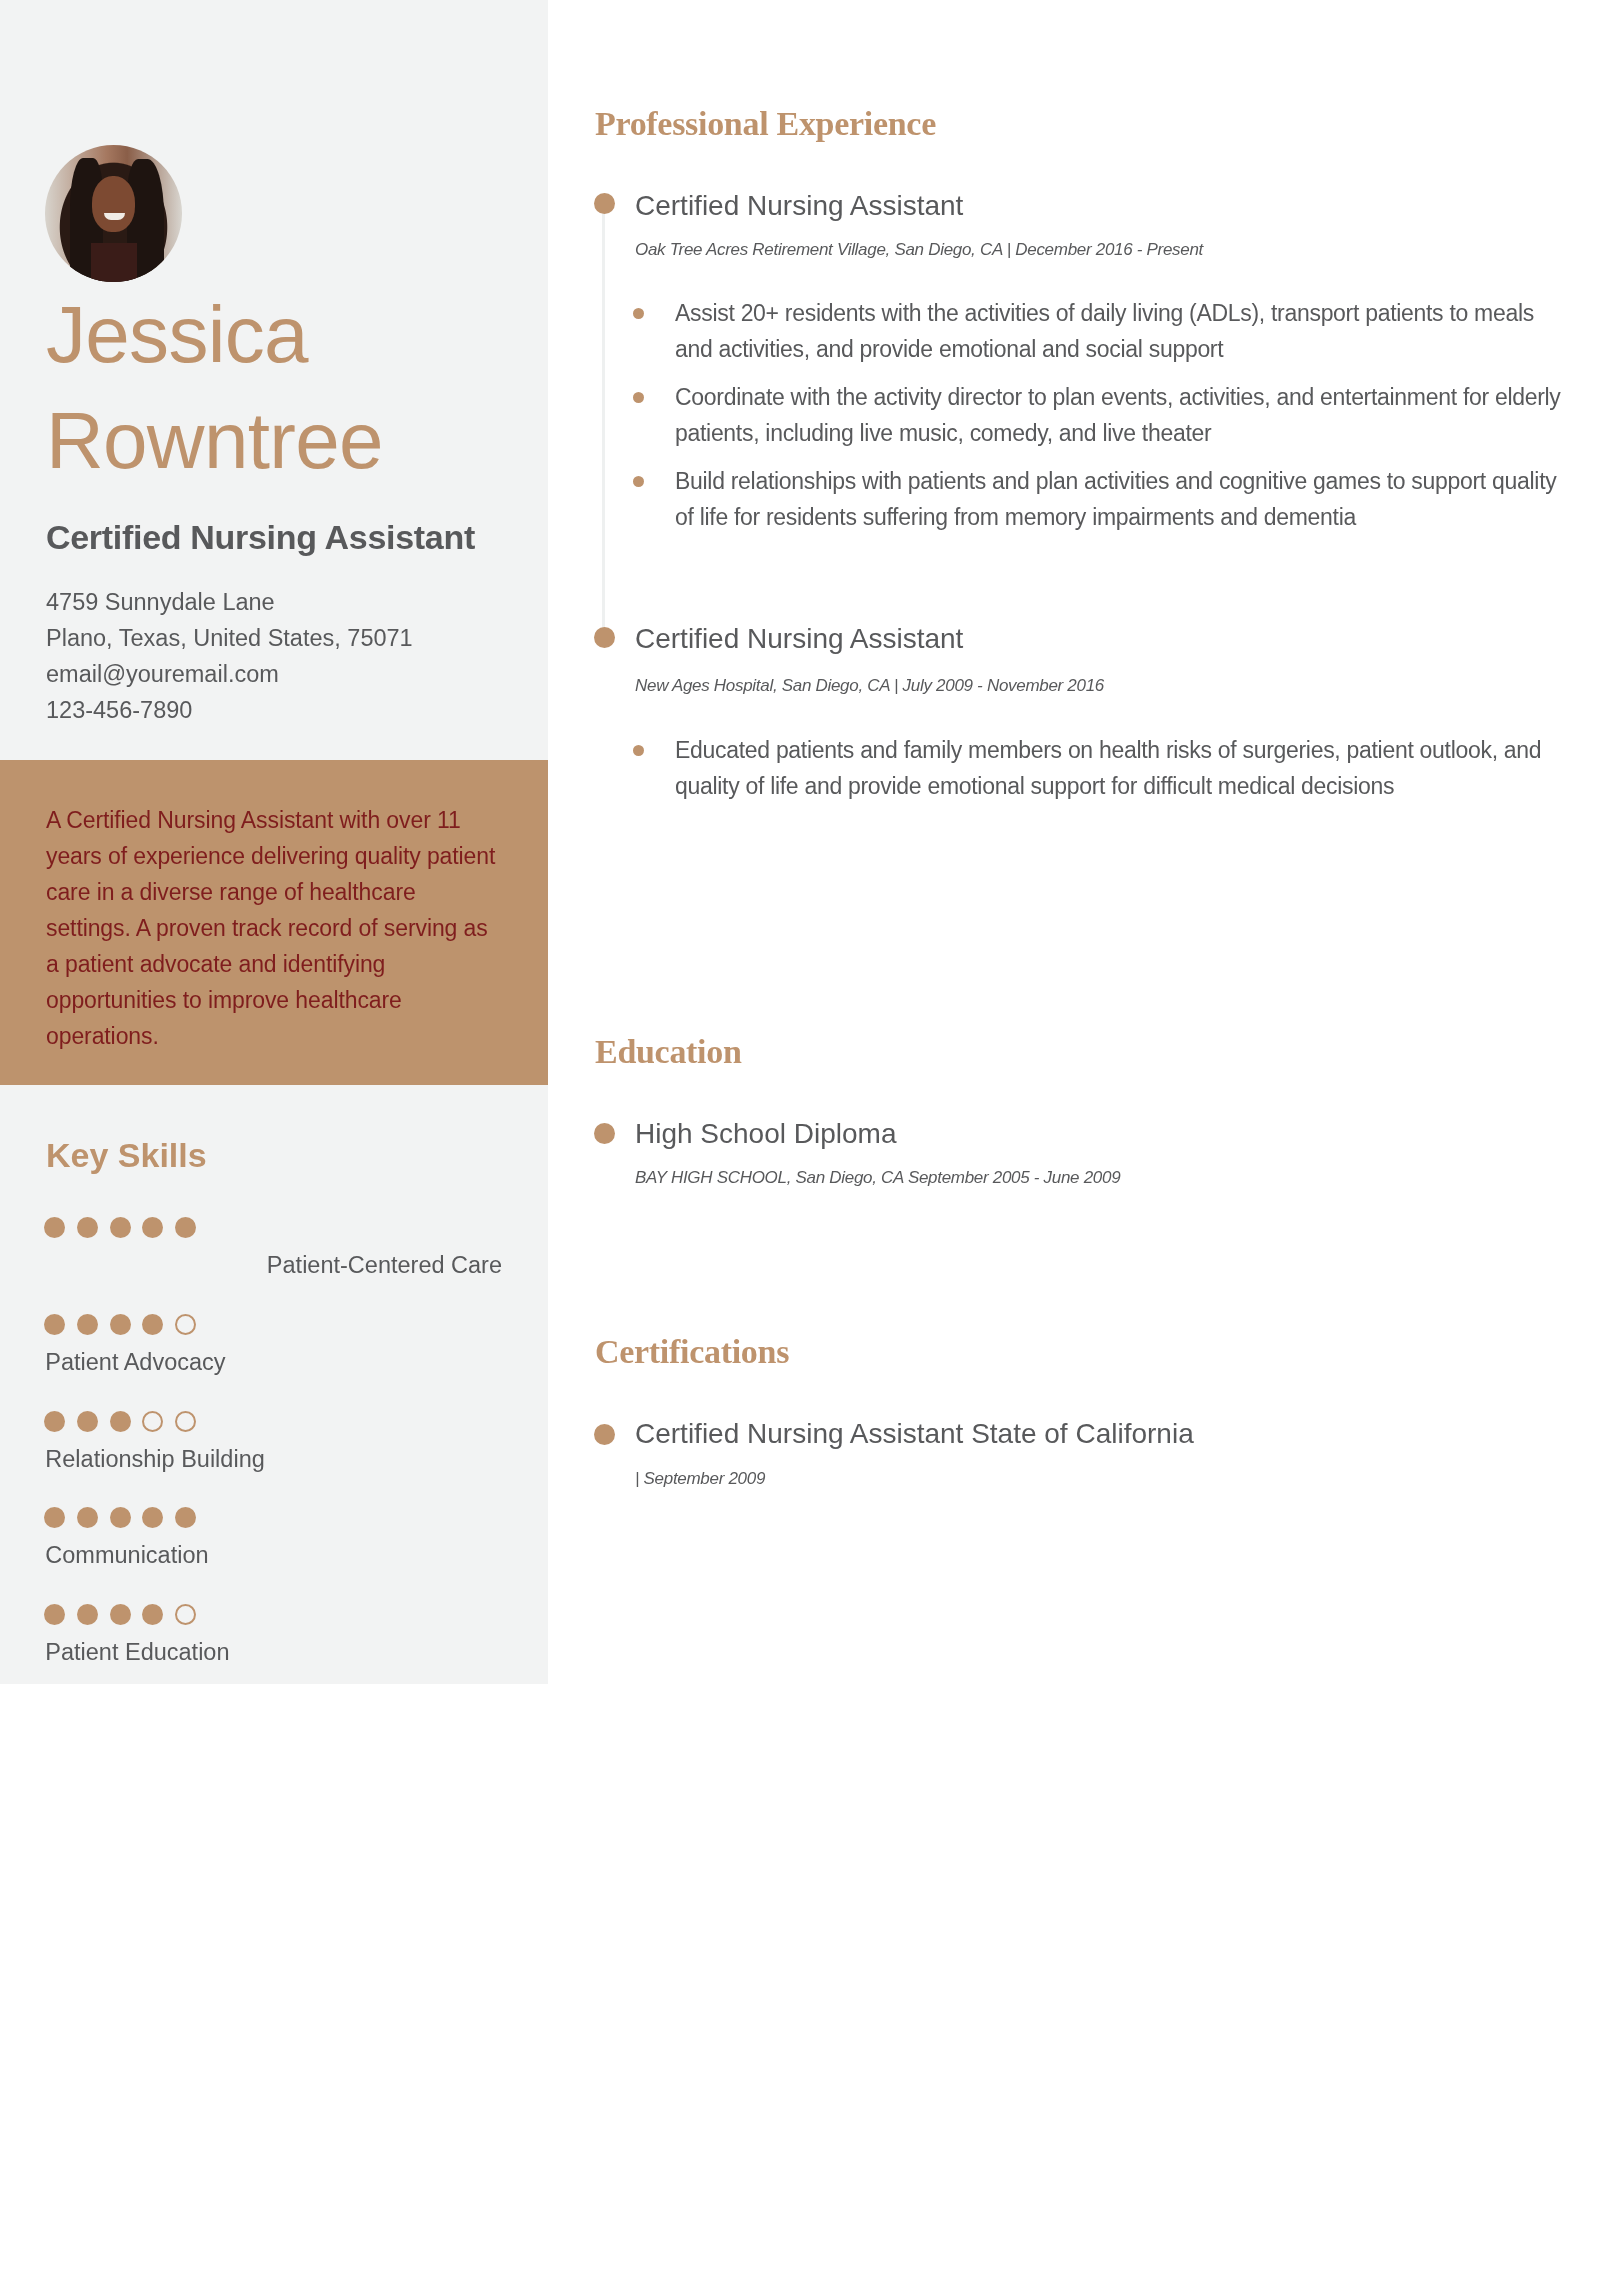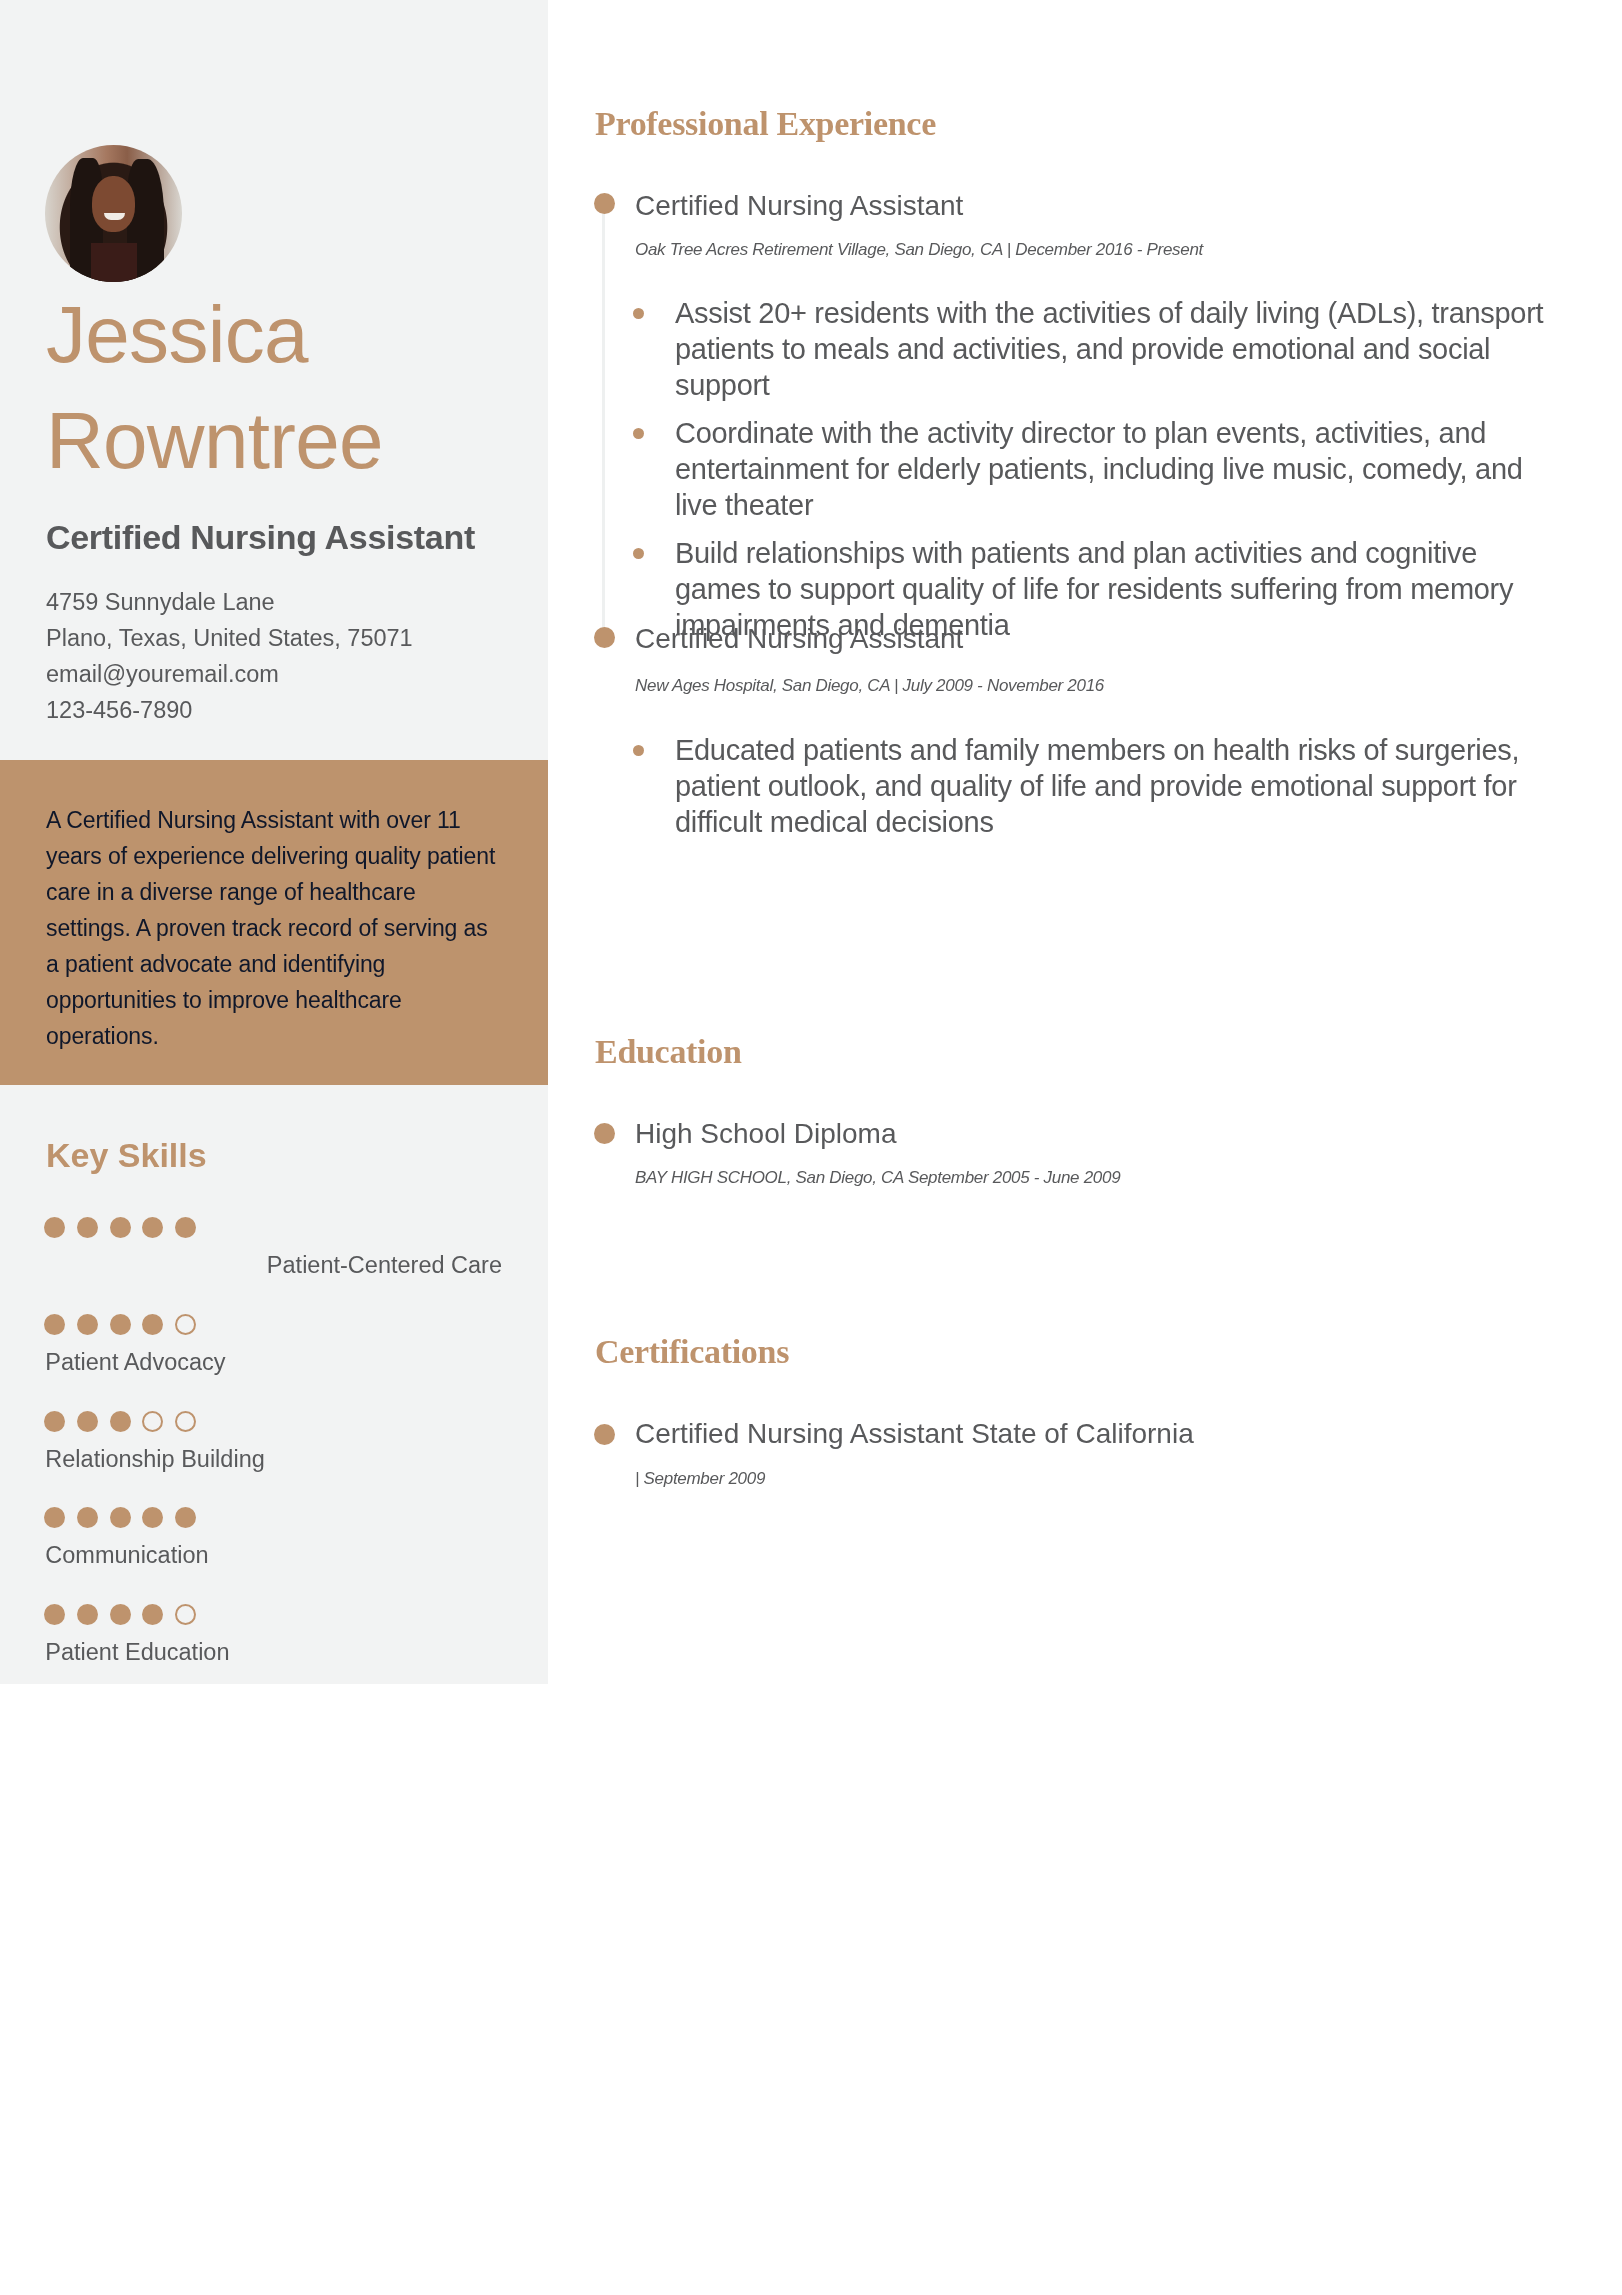--- a/index.html
+++ b/index.html
@@ -13,35 +13,35 @@
   .photo .face { position:absolute; left:47px; top:31px; width:43px; height:56px; border-radius:48% 48% 45% 45%; background:#7d4a32; }
   .photo .hair-l { position:absolute; left:25px; top:13px; width:33px; height:124px; border-radius:40% 30% 0 0; background:#1e1410; }
   .photo .hair-r { position:absolute; left:82px; top:14.4px; width:37px; height:124px; border-radius:30% 45% 0 0; background:#1e1410; }
   .photo .smile { position:absolute; left:59px; top:68px; width:21px; height:6.5px; border-radius:0 0 10.5px 10.5px; background:#f1ece6; }
   .photo .shirt { position:absolute; left:46px; top:98px; width:46px; height:46px; background:#3a1c18; }
   .name { position:absolute; left:46px; color:#be936d; font-size:80px; line-height:1; font-weight:500; letter-spacing:-0.7px; margin:0; }
   .title { position:absolute; left:46px; top:518px; font-size:34px; font-weight:bold; color:#58595b; margin:0; letter-spacing:-0.3px; }
   .contact { position:absolute; left:46px; top:584px; font-size:23.5px; line-height:36px; color:#58595b; }
   .contact div { white-space:nowrap; }
   .summary { position:absolute; left:0; top:760px; width:548px; height:325px; background:#bd936d; box-sizing:border-box;
-             padding:42px 46px 0 46px; color:#0f172a; font-size:23px; line-height:36px; letter-spacing:-0.1px; }
+             padding:42px 46px 0 46px; color:#7f1d1d; font-size:23px; line-height:36px; letter-spacing:-0.1px; }
   .skills-h { position:absolute; left:46px; top:1136px; font-size:34px; font-weight:bold; color:#be936d; margin:0; }
   .skill { position:absolute; left:44px; width:458px; }
   .dots { display:flex; gap:11.8px; height:21px; }
   .dot { width:21px; height:21px; border-radius:50%; box-sizing:border-box; background:#be936d; }
   .dot.empty { background:transparent; border:2px solid #be936d; }
   .skill-label { margin-top:14.4px; font-size:23.5px; color:#58595b; padding-left:1.3px; white-space:nowrap; }
 
   .sec-h { position:absolute; left:595px; font-size:34px; font-weight:bold; color:#be936d; margin:0; letter-spacing:-0.3px;font-family:Liberation Serif, serif; }
   .tl-line { position:absolute; left:602px; width:2.6px; background:#eef0f0; }
   .tl-dot { position:absolute; left:594px; width:21px; height:21px; border-radius:50%; background:#be936d; }
   .item-title { position:absolute; left:635px; font-size:28px; color:#58595b; white-space:nowrap; margin:0; font-weight:normal; }
   .item-meta { position:absolute; left:635px; font-size:17px; font-style:italic; color:#58595b; white-space:nowrap; letter-spacing:-0.3px; }
   .bullets { position:absolute; left:633px; width:928px; margin:0; padding:0; list-style:none; }
-  .bullets li { position:relative; padding-left:42px; font-size:29px; line-height:36px; margin-bottom:11.8px; letter-spacing:-0.3px; }
+  .bullets li { position:relative; padding-left:42px; font-size:23px; line-height:36px; margin-bottom:11.8px; letter-spacing:-0.3px; }
   .bullets li .b { position:absolute; left:0; top:13px; width:11px; height:11px; border-radius:50%; background:#be936d; }
 </style>
 </head>
 <body>
 
 <aside class="sidebar">
   <div class="photo">
     <div class="hair-l"></div>
     <div class="hair-r"></div>
     <div class="shirt"></div>

